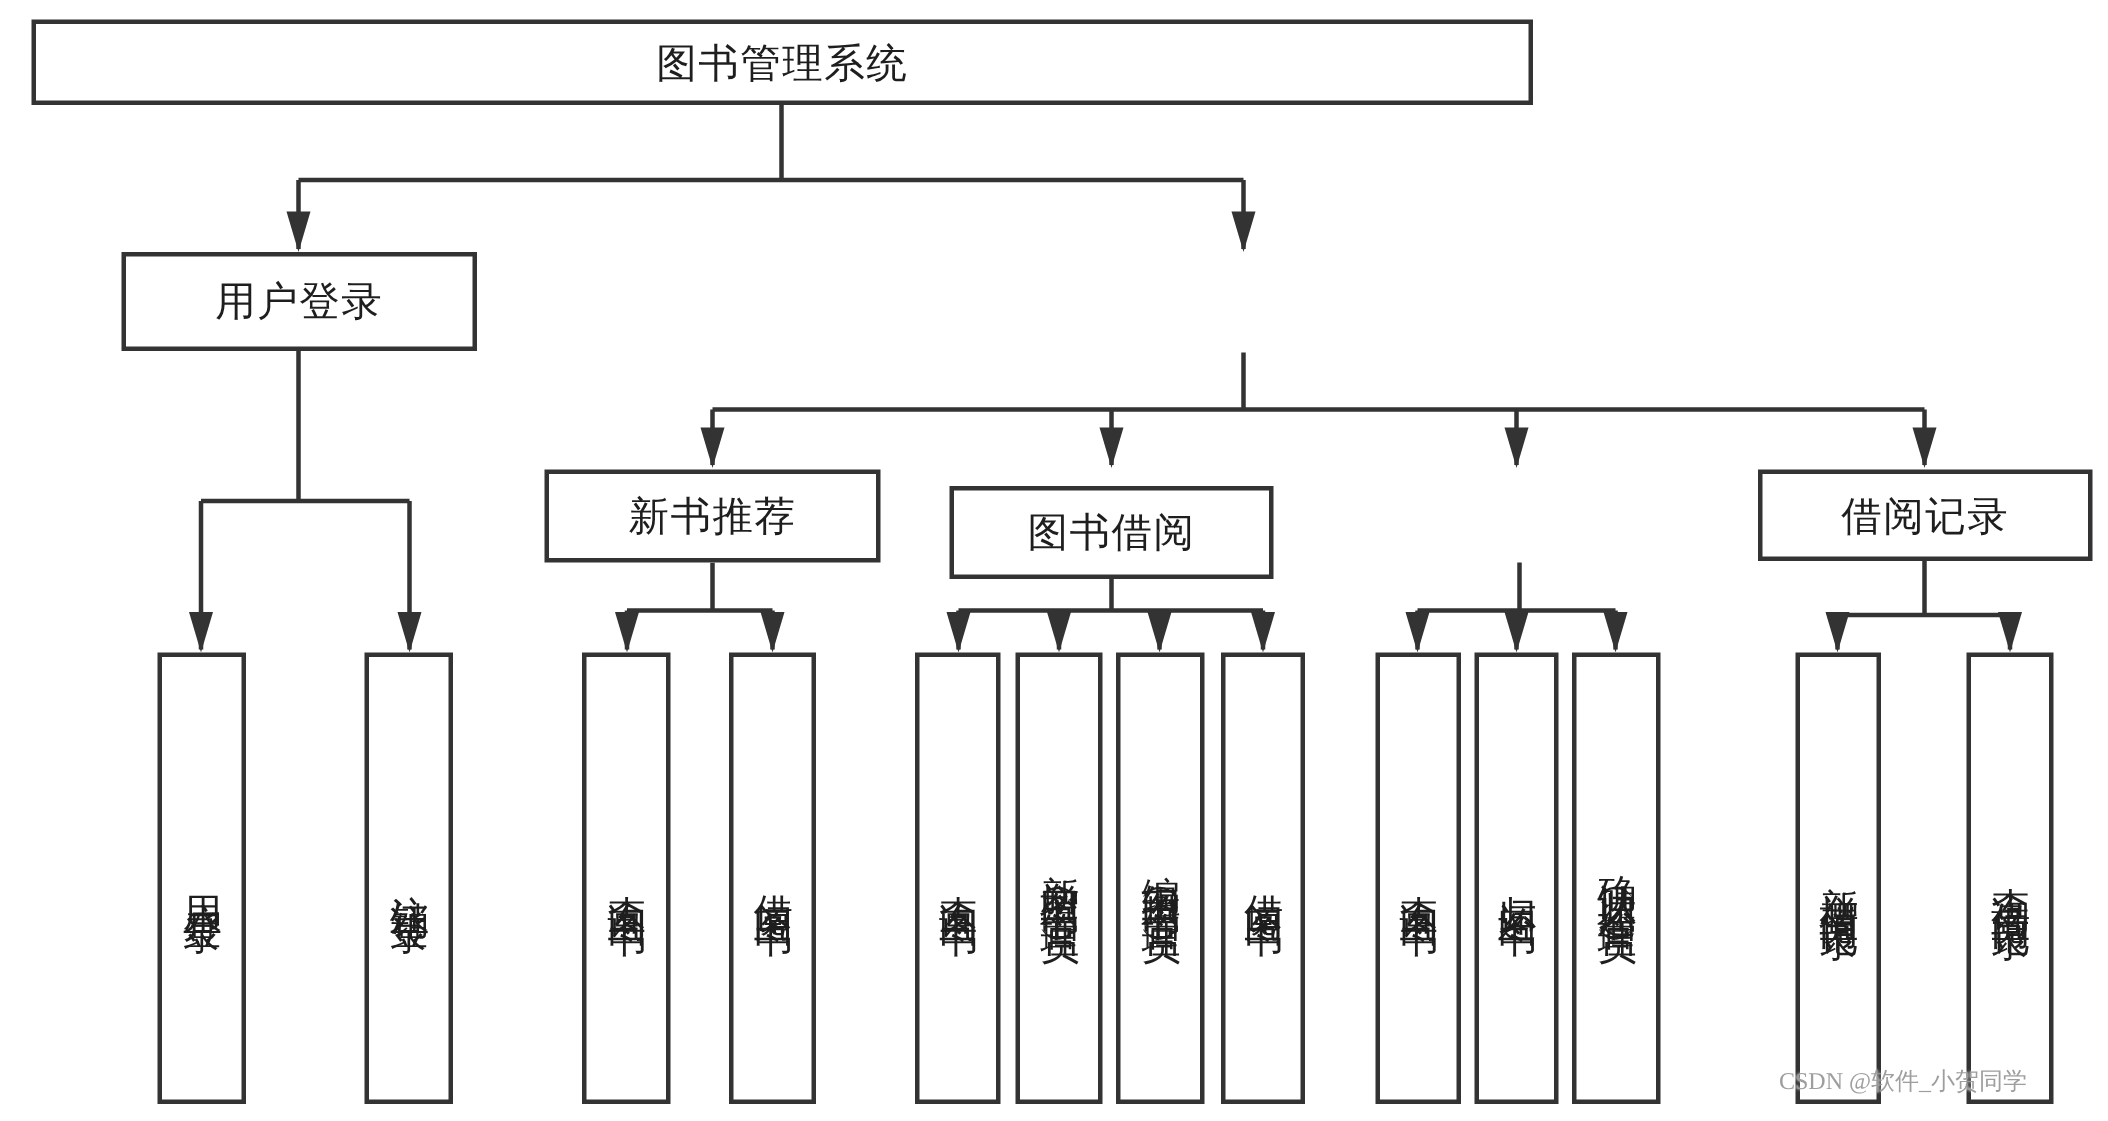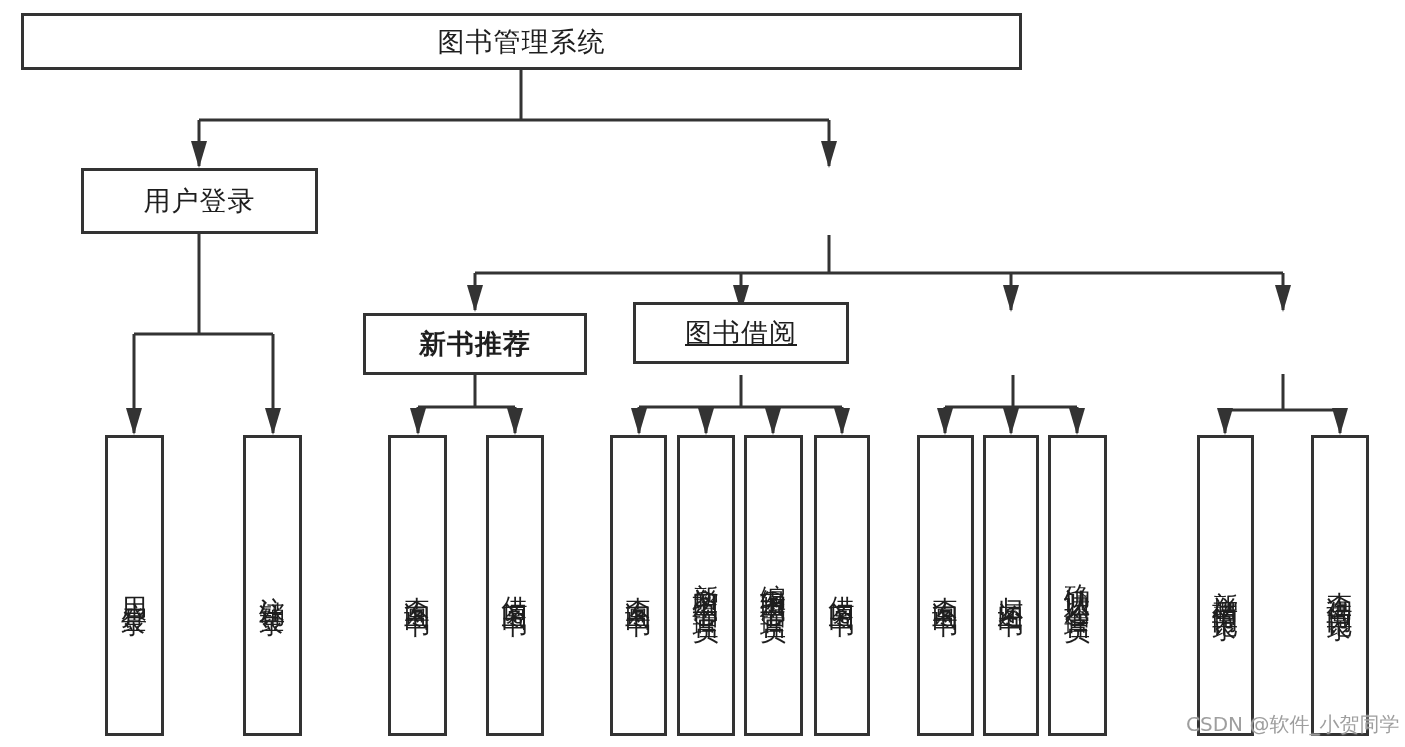--- a/index.html
+++ b/index.html
@@ -32,24 +32,25 @@
     text-orientation:mixed;
     font-size:26px;
     letter-spacing:5px;
     line-height:1;
     white-space:nowrap;
   }
   .watermark{
     position:absolute;
     left:1186px;
     top:711px;
-    font-size:20px;
+    font-size:16px;
     color:rgba(153,153,153,0.95);
     text-shadow:0 0 2px #ffffff;
     white-space:nowrap;
+    font-family:Liberation Serif, serif;
   }
 </style>
 </head>
 <body>
 
 <div id="canvas">
 
   <svg class="wires" width="1405" height="747" viewBox="0 0 1405 747" aria-hidden="true">
     <g stroke="#333333" stroke-width="3" fill="none">
 
@@ -91,25 +92,28 @@
   </svg>
 
   <div class="node h" style="left:21px;top:13px;width:1001px;height:57px;">
     <span class="lbl">图书管理系统</span>
   </div>
 
   <div class="node h" style="left:81px;top:168px;width:237px;height:66px;">
     <span class="lbl">用户登录</span>
   </div>
 
-  <div class="node h" style="left:363px;top:313px;width:224px;height:62px;font-weight:bold;">
+  <div class="node h" style="left:363px;top:313px;width:224px;height:62px;">
     <span class="lbl">新书推荐</span>
   </div>
-  <div class="node h" style="left:633px;top:302px;width:216px;height:62px;text-decoration:underline;">
+  <div class="node h" style="left:633px;top:324px;width:216px;height:62px;">
     <span class="lbl">图书借阅</span>
+  </div>
+  <div class="node h" style="left:1172px;top:313px;width:223px;height:61px;">
+    <span class="lbl">借阅记录</span>
   </div>
 
   <div class="node v" style="left:105px;top:435px;width:59px;height:301px;">
     <span class="lbl">用户登录</span>
   </div>
   <div class="node v" style="left:243px;top:435px;width:59px;height:301px;">
     <span class="lbl">注销登录</span>
   </div>
 
   <div class="node v" style="left:388px;top:435px;width:59px;height:301px;">

